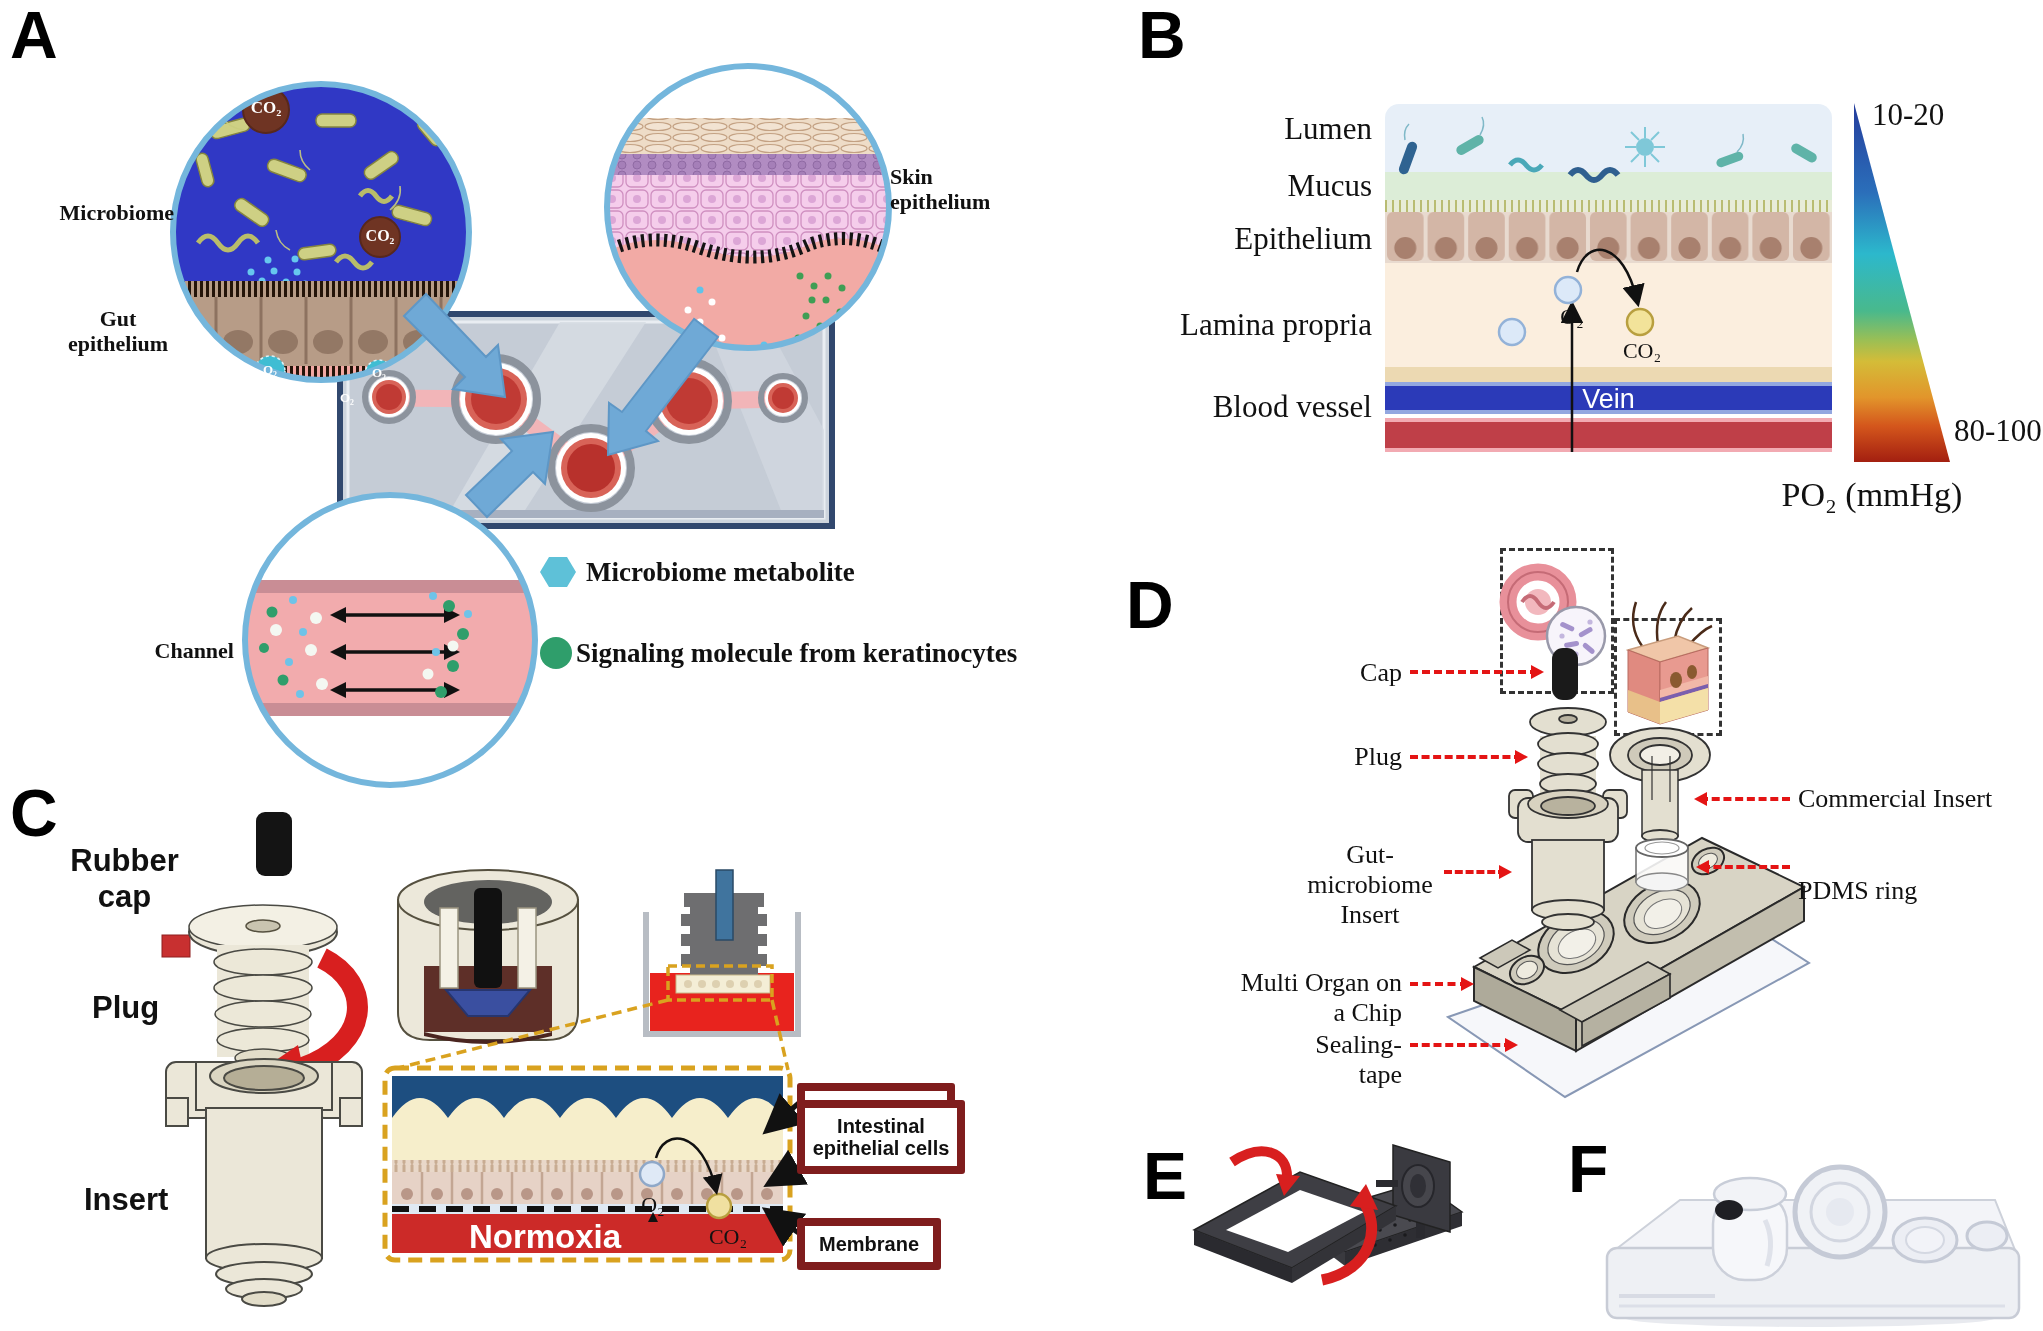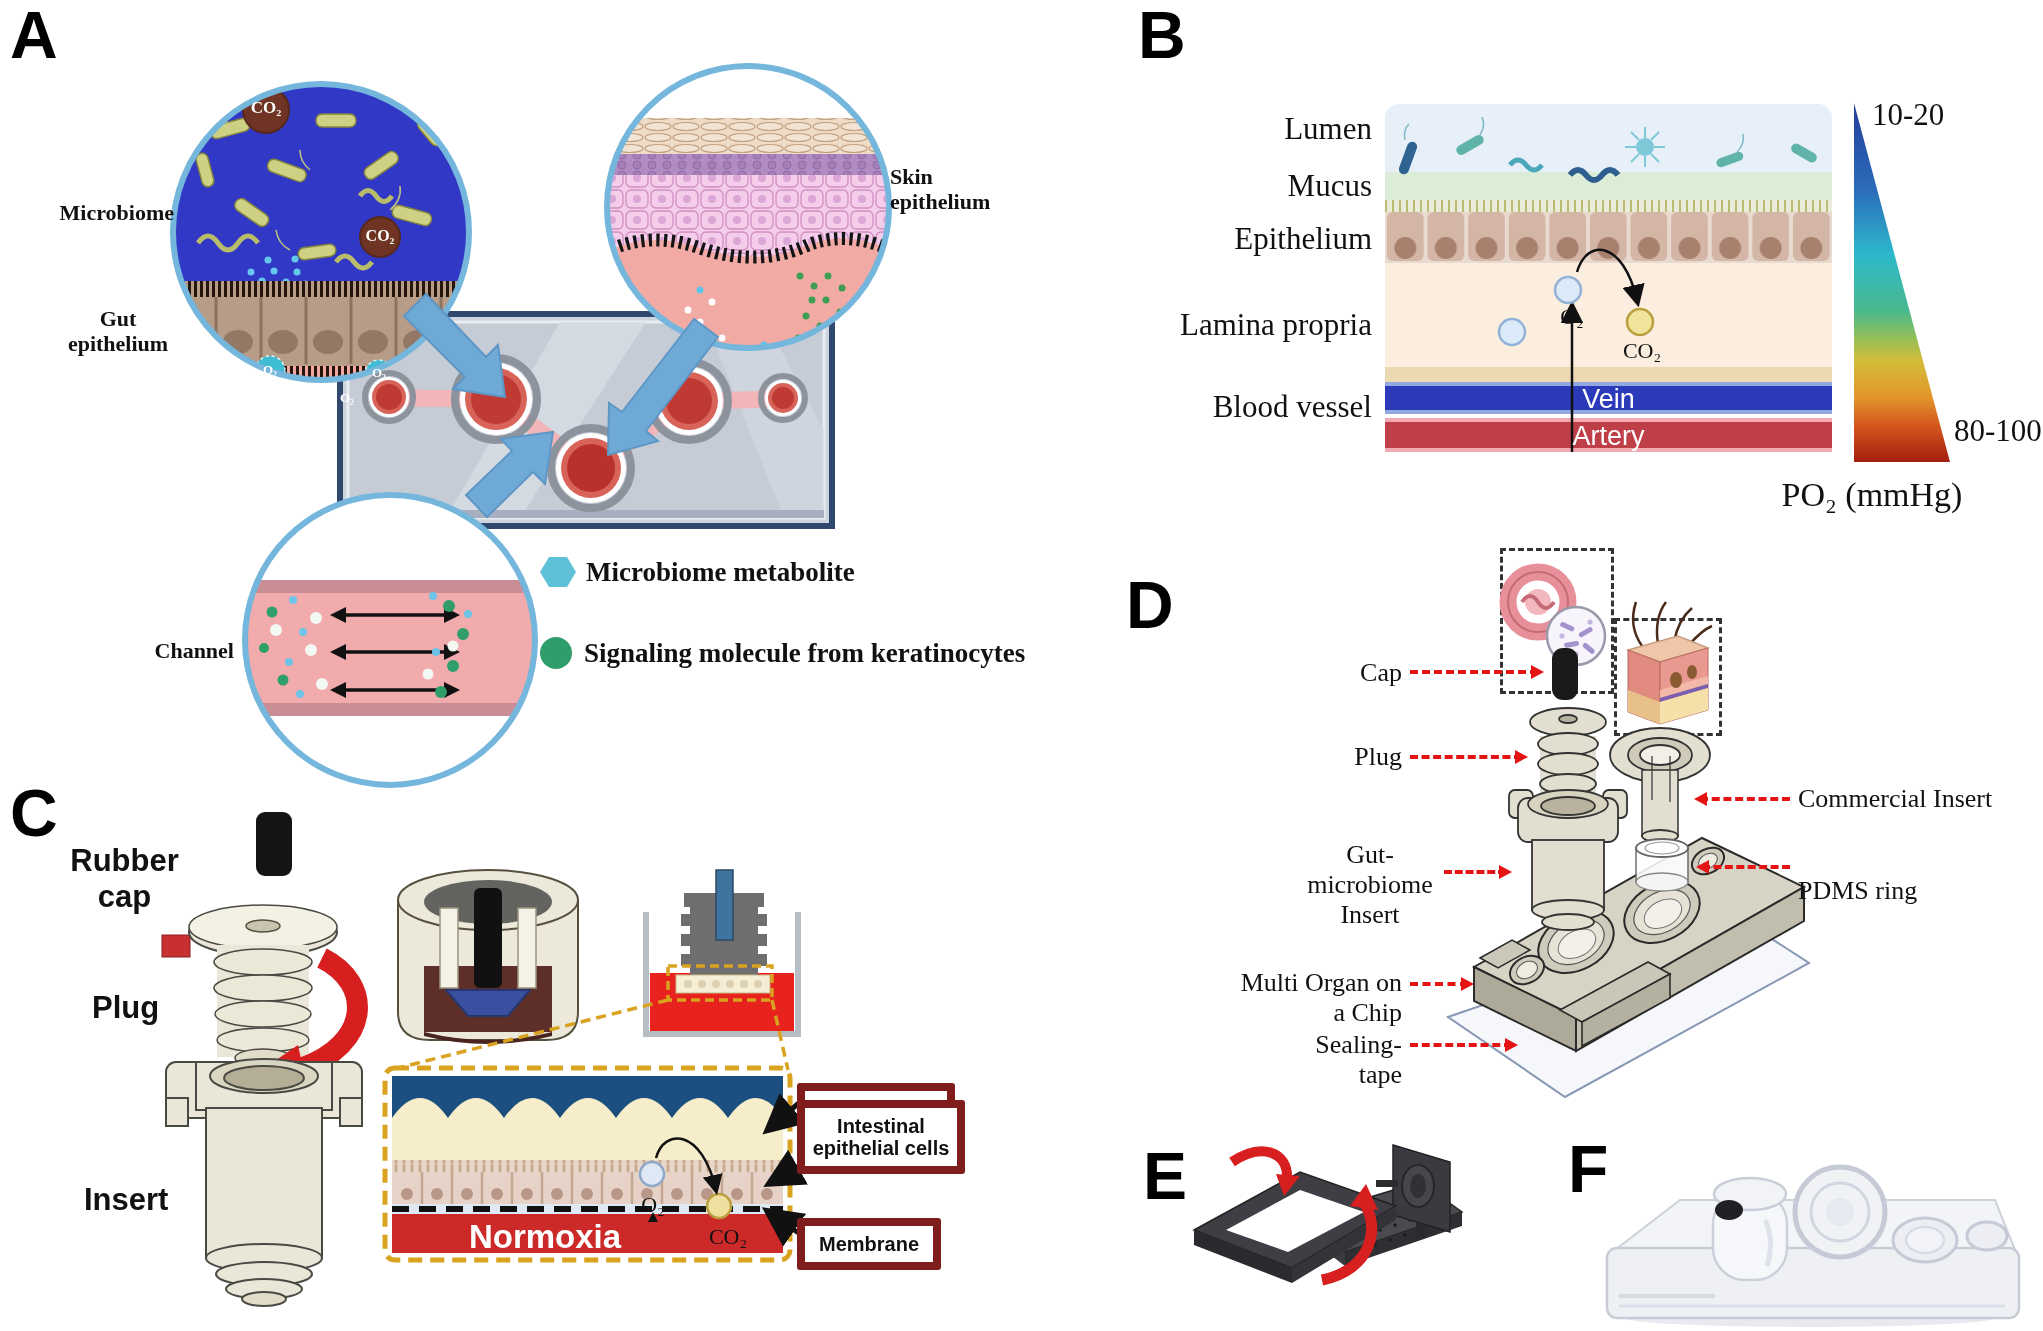--- a/index.html
+++ b/index.html
@@ -305,21 +305,21 @@
   <div class="abs bser ctr white" style="left:252px;top:363px;width:36px;font-size:13px">O₂</div>
   <div class="abs bser ctr white" style="left:361px;top:366px;width:36px;font-size:13px">O₂</div>
   <div class="abs bser ctr white" style="left:329px;top:391px;width:36px;font-size:13px">O₂</div>
 
   <div class="legrow" style="left:540px;top:554px">
     <span class="hex"></span>
     <span class="bser" style="margin-left:10px;font-size:27px">Microbiome metabolite</span>
   </div>
   <div class="legrow" style="left:540px;top:635px">
     <span class="dot" style="background:#2f9e6b"></span>
-    <span class="bser" style="margin-left:12px;font-size:27px">Signaling molecule from keratinocytes</span>
+    <span class="bser" style="margin-left:4px;font-size:27px">Signaling molecule from keratinocytes</span>
   </div>
 
   <div class="abs pl" style="left:1138px;top:2px">B</div>
 
   <div class="abs ser30 rgt" style="left:1222px;top:112px;width:150px">Lumen</div>
   <div class="abs ser30 rgt" style="left:1222px;top:169px;width:150px">Mucus</div>
   <div class="abs ser30 rgt" style="left:1192px;top:222px;width:180px">Epithelium</div>
   <div class="abs ser30 rgt" style="left:1142px;top:308px;width:230px">Lamina propria</div>
   <div class="abs ser30 rgt" style="left:1142px;top:390px;width:230px">Blood vessel</div>
 
@@ -377,21 +377,20 @@
     <line x1="187" y1="352" x2="187" y2="208" stroke="#111" stroke-width="2.5" marker-end="url(#bh2)"></line>
     <path d="M192,172 C202,138 238,140 252,200" stroke="#111" stroke-width="2.5" fill="none" marker-end="url(#bh2)"></path>
     <circle cx="183" cy="190" r="13" fill="#dce9f8" stroke="#93b2d8" stroke-width="2.5"></circle>
     <circle cx="127" cy="232" r="13" fill="#dce9f8" stroke="#93b2d8" stroke-width="2.5"></circle>
     <circle cx="255" cy="222" r="13" fill="#f2e39a" stroke="#b89f3f" stroke-width="2.5"></circle>
   </svg>
 
   <div class="abs ser26 ctr" style="left:1552px;top:304px;width:40px;font-size:22px">O₂</div>
   <div class="abs ser26 ctr" style="left:1616px;top:338px;width:52px;font-size:22px">CO₂</div>
   <div class="abs white ctr" style="left:1385px;top:384px;width:447px;font-family:'Liberation Sans',sans-serif;font-size:27px">Vein</div>
-  <div class="abs white ctr" style="left:1385px;top:421px;width:447px;font-family:'Liberation Sans',sans-serif;font-size:27px">Artery</div>
 
   <svg class="abs" style="left:1850px;top:80px" width="200" height="390" viewBox="0 0 200 390">
     <defs>
         <linearGradient id="po2g" x1="0" y1="0" x2="0" y2="1">
       <stop offset="0" stop-color="#243c9c"></stop>
           <stop offset="0.25" stop-color="#2b6fba"></stop>
       <stop offset="0.42" stop-color="#2cb8cc"></stop>
           <stop offset="0.58" stop-color="#49b98c"></stop>
       <stop offset="0.66" stop-color="#9abf55"></stop>
           <stop offset="0.72" stop-color="#d4bc38"></stop>

